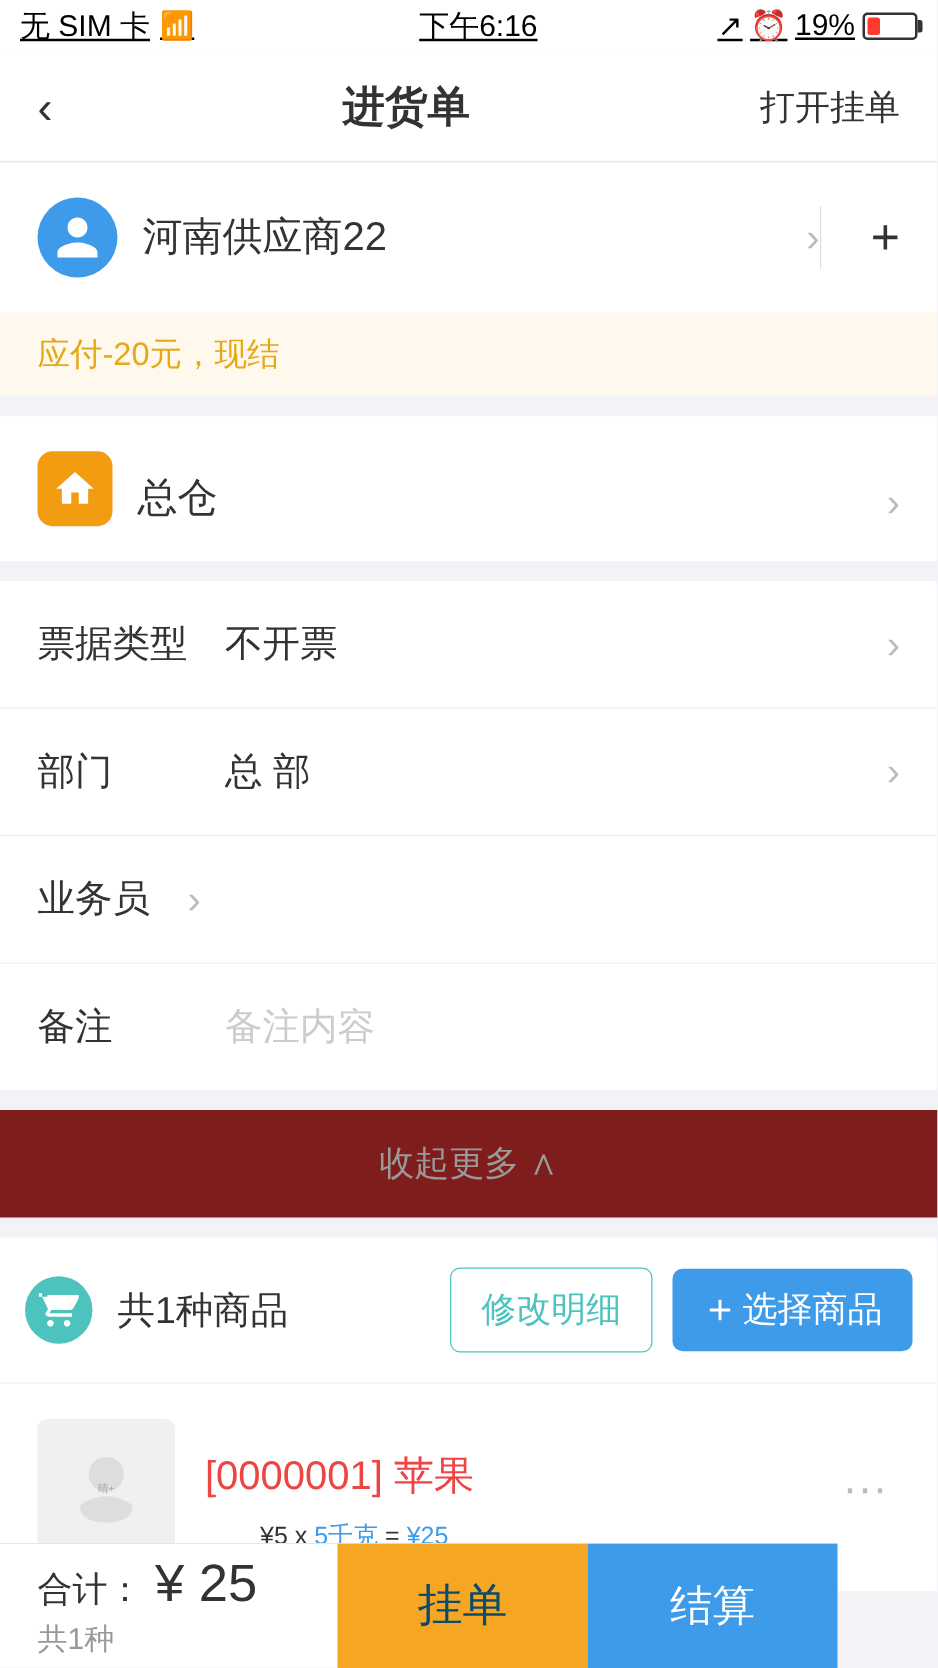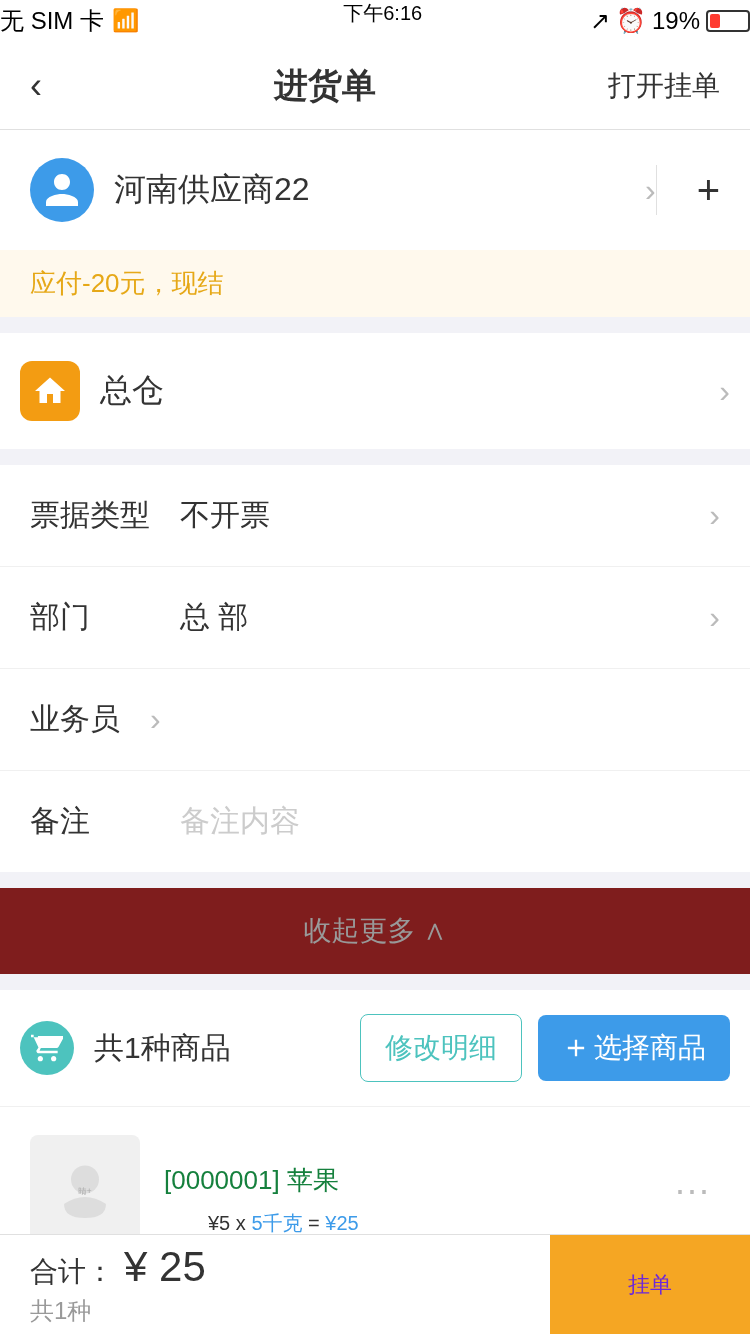--- a/index.html
+++ b/index.html
@@ -12,33 +12,35 @@
       font-size: 28px;
       color: #333;
       overflow-x: hidden;
     }
 
     
     .status-bar {
       background: #fff;
       height: 42px;
       display: flex;
+      align-items: center;
       justify-content: space-between;
-      padding: 0 0;
+      padding: 0 16px;
       font-size: 24px;
       color: #000;
+      text-decoration: underline;
     }
     .status-left {
       display: flex;
       align-items: center;
       gap: 8px;
       font-size: 24px;
     }
     .status-center {
-      font-size: 20px;
+      font-size: 24px;
       font-weight: 500;
       margin-left: 36px;
     }
     .status-right {
       display: flex;
       align-items: center;
       gap: 6px;
       font-size: 24px;
     }
     .battery-icon {
@@ -159,22 +161,22 @@
       margin-bottom: 16px;
     }
 
     
     .warehouse-section {
       background: #fff;
       margin-bottom: 16px;
     }
     .warehouse-row {
       display: flex;
-      align-items: center;
-      padding: 28px 20px;
+      align-items: flex-end;
+      padding: 28px 30px;
     }
     .warehouse-icon {
       width: 60px;
       height: 60px;
       border-radius: 12px;
       background: #f39c12;
       display: flex;
       align-items: center;
       justify-content: center;
       margin-right: 20px;
@@ -314,22 +316,22 @@
     }
     .product-thumb svg {
       width: 70px;
       height: 70px;
       fill: #ccc;
     }
     .product-info {
       flex: 1;
     }
     .product-name {
-      font-size: 26px;
-      color: #15803d;
+      font-size: 32px;
+      color: #ef4444;
       margin-bottom: 12px;
       margin-top: 20px;
     }
     .product-price {
       font-size: 20px;
       color: #333;
       margin-left: 44px;
     }
     .price-highlight {
       color: #3d9be9;
@@ -338,21 +340,21 @@
       color: #bbb;
       font-size: 36px;
       padding: 0 10px;
     }
 
     
     .bottom-bar {
       position: fixed;
       bottom: 0;
       left: 0;
-      width: 750px;
+      width: 670px;
       height: 100px;
       display: flex;
       align-items: center;
       background: #fff;
       border-top: 1px solid #e0e0e0;
     }
     .total-section {
       flex: 1;
       display: flex;
       flex-direction: column;
@@ -375,22 +377,22 @@
     }
     .total-count {
       font-size: 24px;
       color: #999;
       margin-top: 4px;
     }
     .btn-hangsingle {
       width: 200px;
       height: 100px;
       background: #f5a623;
-      color: #6d28d9;
-      font-size: 22px;
+      color: #0c4a6e;
+      font-size: 36px;
       border: none;
       cursor: pointer;
       display: flex;
       align-items: center;
       justify-content: center;
     }
     .btn-checkout {
       width: 200px;
       height: 100px;
       background: #3d9be9;
@@ -535,13 +537,14 @@
 
 <div class="bottom-bar">
   <div class="total-section">
     <div class="total-row">
       <span class="total-label">合计：</span>
       <span class="total-amount">¥ 25</span>
     </div>
     <div class="total-count">共1种</div>
   </div>
   <button class="btn-hangsingle">挂单</button>
+  <button class="btn-checkout">结算</button>
 </div>
 
 </body></html>

